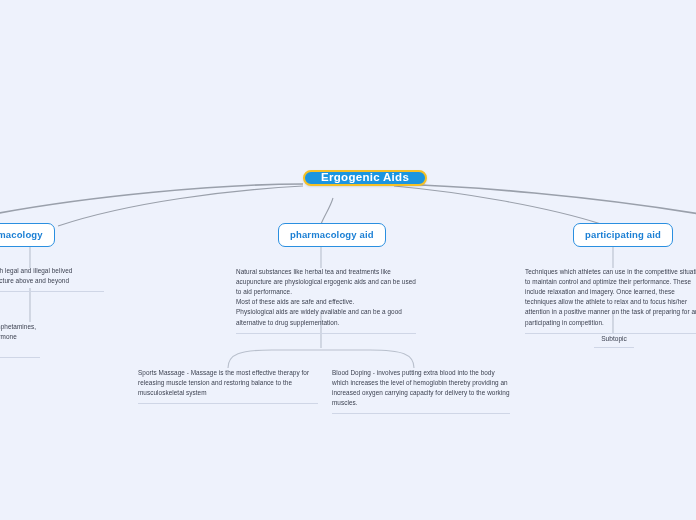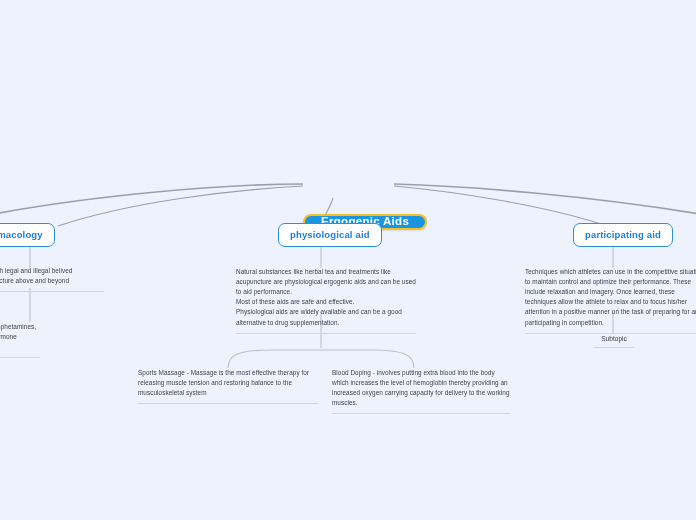--- a/index.html
+++ b/index.html
@@ -37,21 +37,20 @@
   }
   .node.root {
     background: #1b95e0;
     border: 2.5px solid #f5c026;
     color: #ffffff;
     font-size: 11.5px;
     border-radius: 9px;
     padding: 0 16px;
     letter-spacing: .3px;
     box-shadow: 0 1px 2px rgba(0,0,0,.10);
-    margin-top: 44px;
   }
 
   
   .note {
     position: absolute;
     color: #3d4251;
     font-size: 6.4px;
     line-height: 1.58;
     letter-spacing: .05px;
     border-bottom: 1px solid #cfd6e6;
@@ -110,21 +109,21 @@
   <div class="node" style="left:-36px; top:223px;">
     <span>pharmacology</span>
   </div>
   <div class="note" style="left:-38px; top:266px; width:142px;">ing drugs both legal and illegal belived
 r athletic structure above and beyond</div>
   <div class="note" style="left:-38px; top:322px; width:78px;">ies of this Amphetamines,
 n Growth Hormone
 olic Steroids</div>
 
   <div class="node" style="left:278px; top:223px;">
-    <span>physiological aid</span>
+    <span>pharmacology aid</span>
   </div>
   <div class="note" style="left:236px; top:267px; width:180px;">Natural substances like herbal tea and treatments like
 acupuncture are physiological ergogenic aids and can be used
 to aid performance.
 Most of these aids are safe and effective.
 Physiological aids are widely available and can be a good
 alternative to drug supplementation.</div>
 
   <div class="note" style="left:138px; top:368px; width:180px;">Sports Massage - Massage is the most effective therapy for
 releasing muscle tension and restoring balance to the

